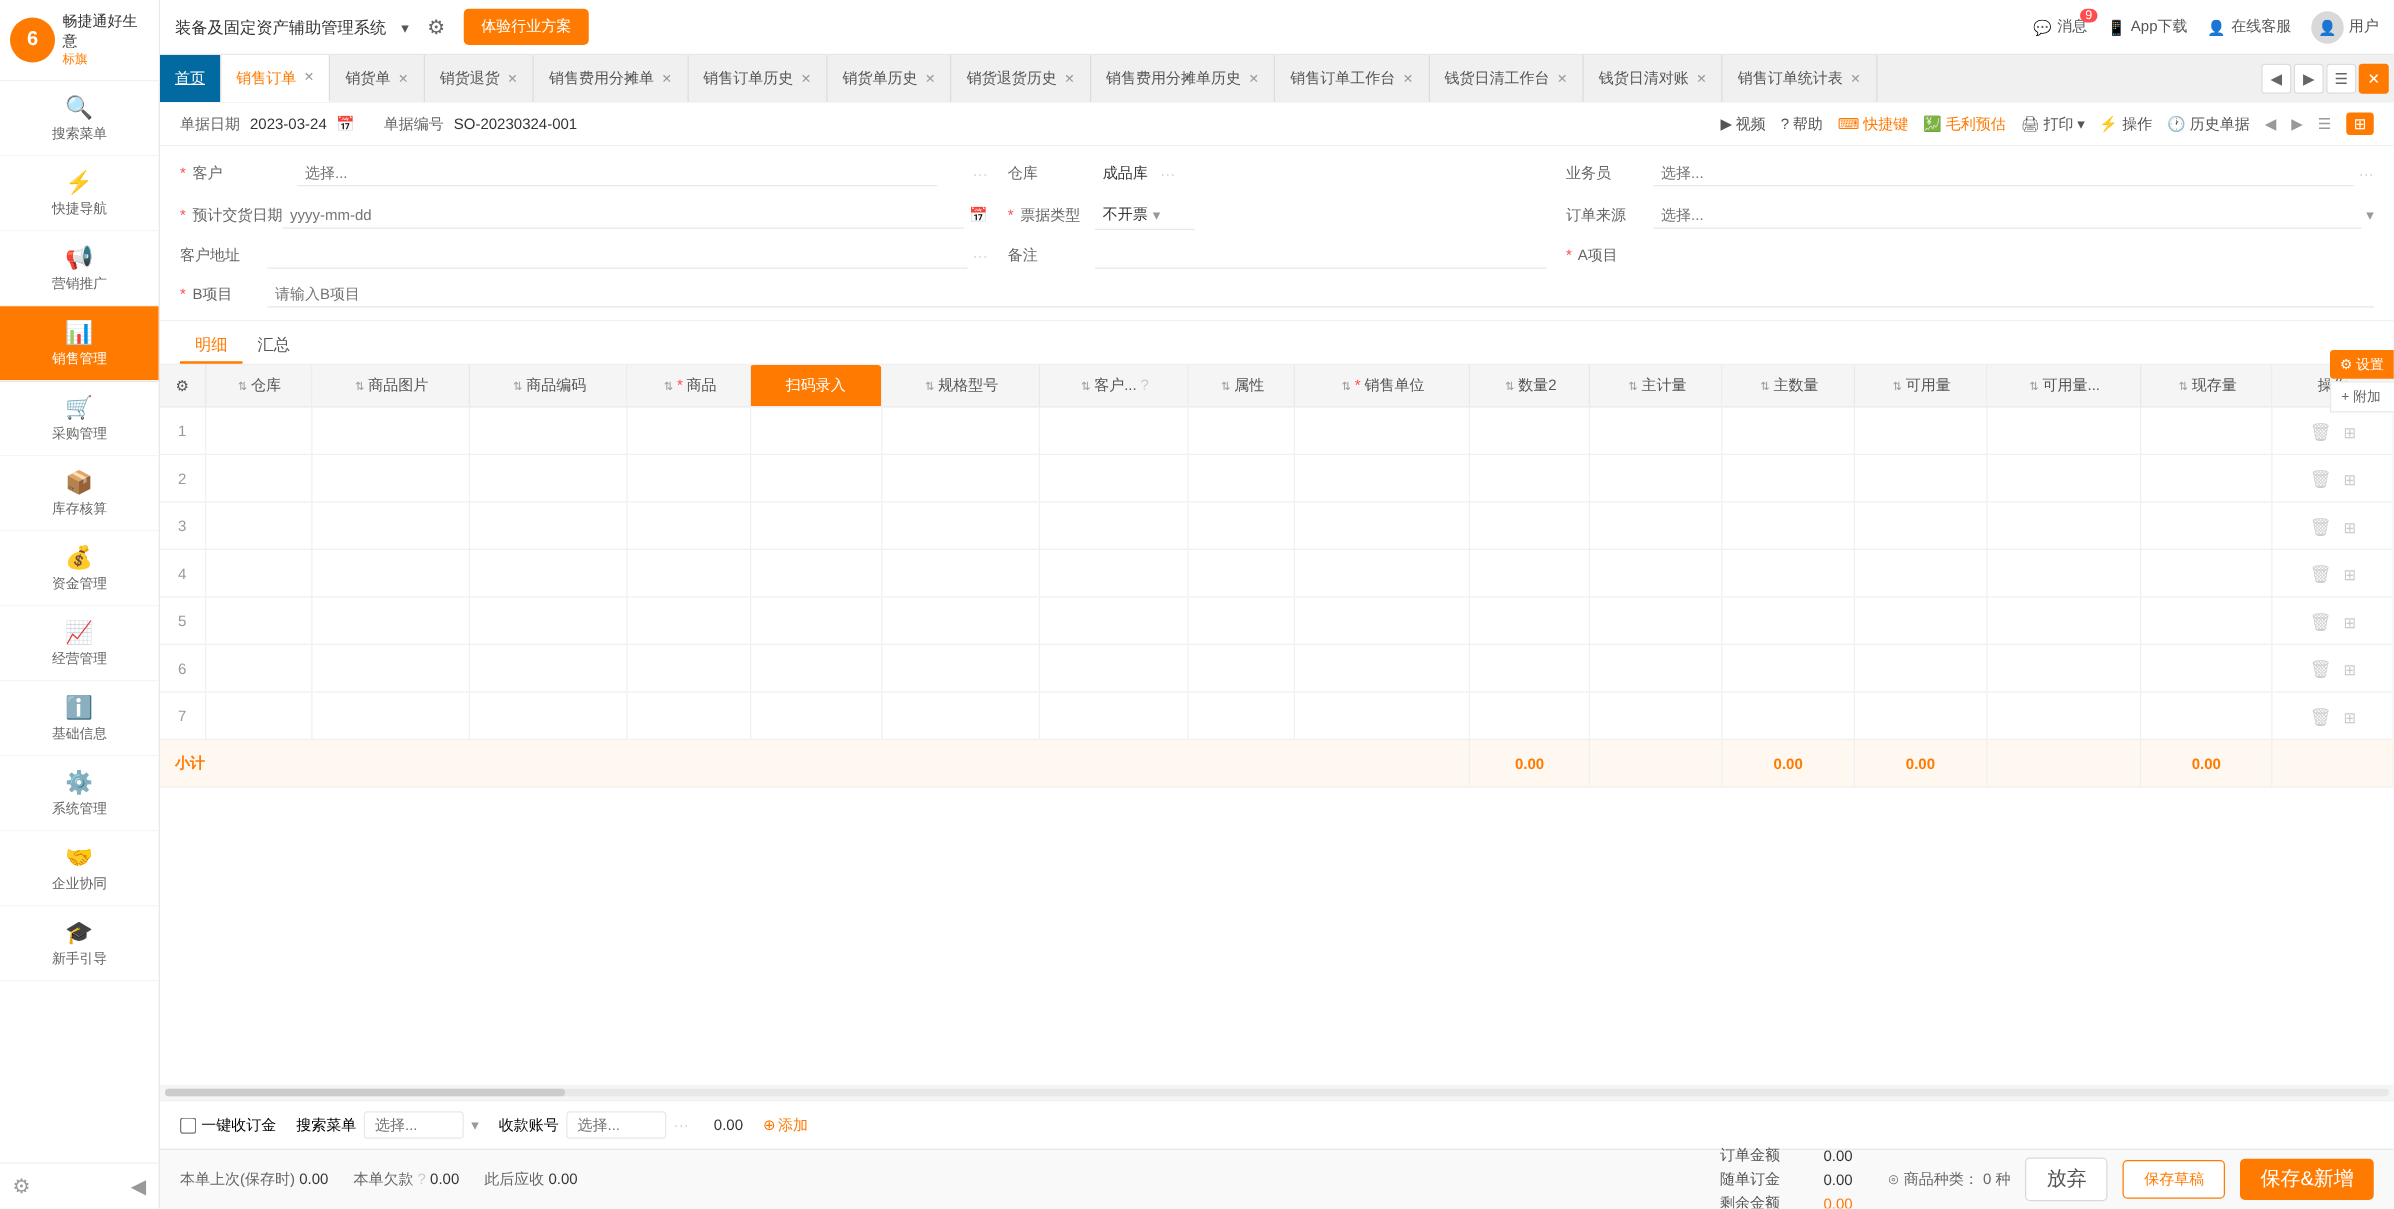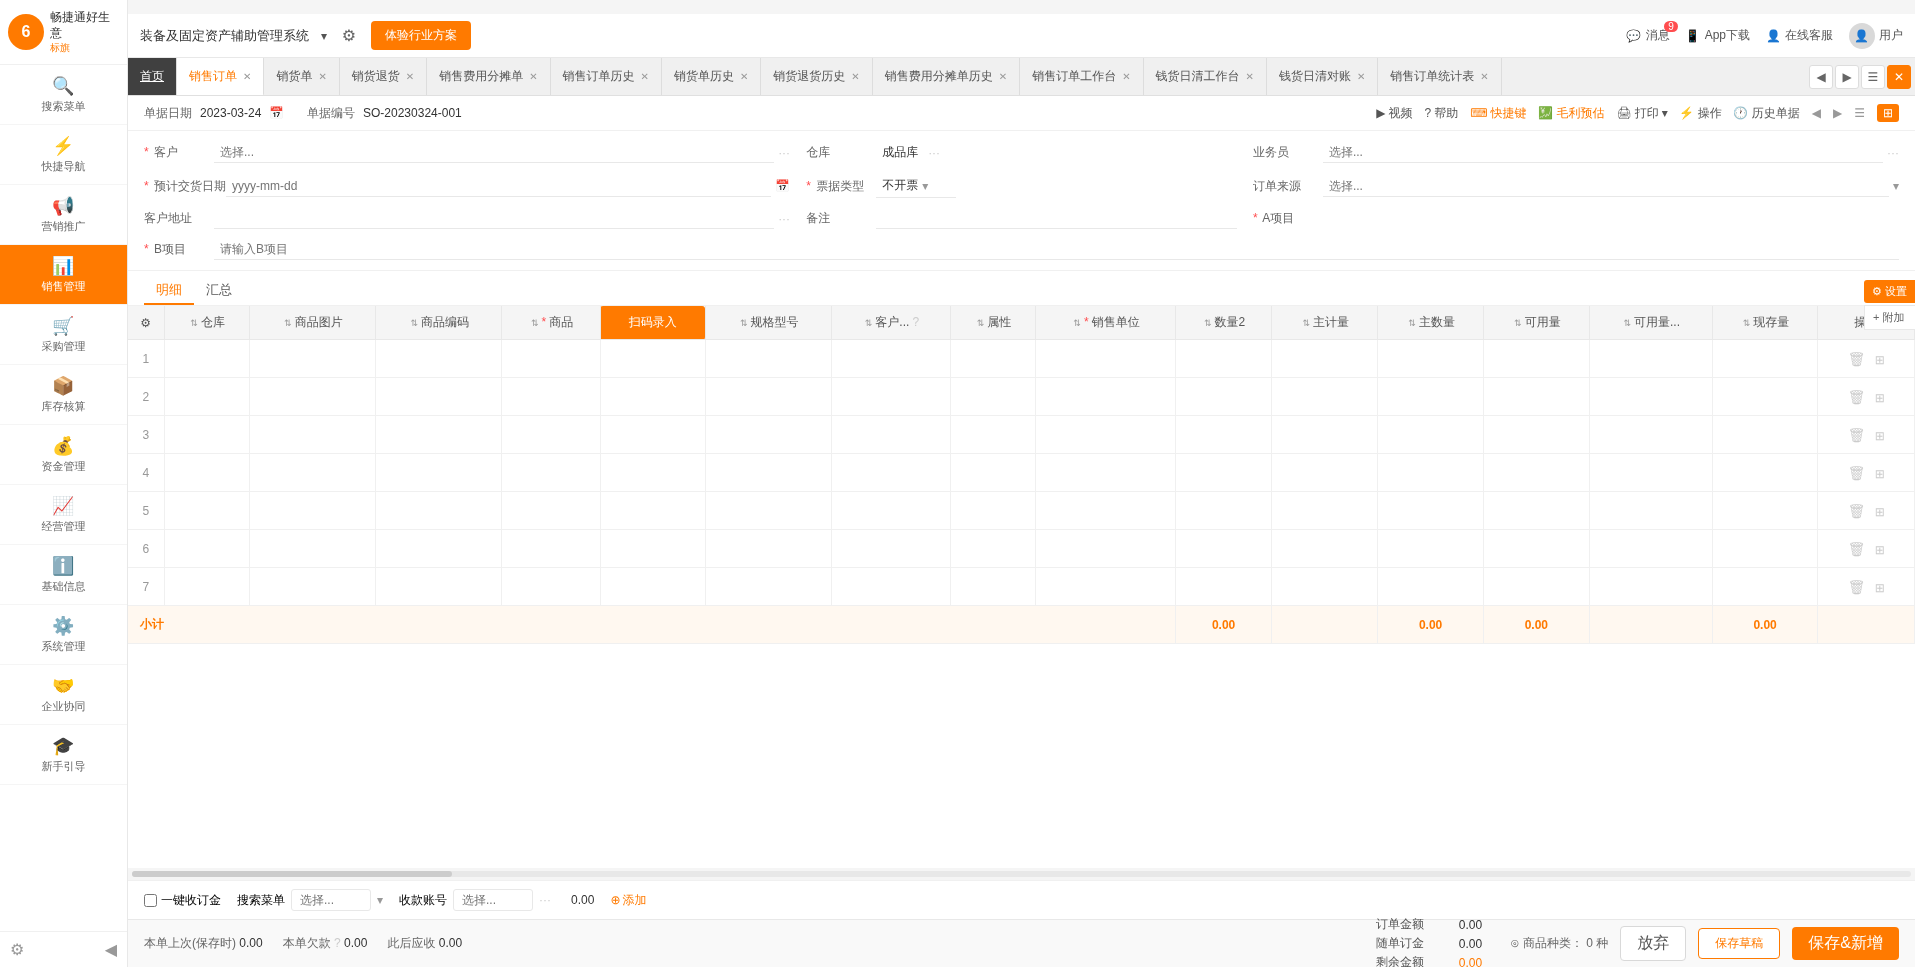--- a/index.html
+++ b/index.html
@@ -67,21 +67,20 @@
 
     
     .topbar {
       height: 44px;
       background: #fff;
       display: flex;
       align-items: center;
       padding: 0 12px;
       border-bottom: 1px solid #e8e8e8;
       gap: 8px;
-      margin-top: 14px;
     }
     .topbar-title {
       font-size: 13px;
       color: #333;
       margin-right: 4px;
     }
     .topbar-dropdown {
       display: flex;
       align-items: center;
       gap: 4px;
@@ -173,21 +172,21 @@
       background: #fff;
       color: #ff7a00;
       border-bottom: 2px solid #fff;
       margin-bottom: -1px;
     }
     .tab .close-icon {
       font-size: 10px;
       color: #999;
       cursor: pointer;
     }
-    .tab.home { background: #404040; color: #fff; text-decoration: underline; }
+    .tab.home { background: #0369a1; color: #fff; text-decoration: underline; }
     .tab-nav-btns {
       display: flex;
       align-items: center;
       gap: 2px;
       margin-left: auto;
       padding-right: 4px;
     }
     .tab-nav-btn {
       width: 24px;
       height: 24px;
@@ -700,21 +699,21 @@
 
     <div style="position:absolute;right:0;top:280px;z-index:100;display:flex;flex-direction:column;gap:2px;">
       <div style="display:flex;align-items:center;gap:2px;">
         <span style="background:#ff7a00;color:#fff;padding:4px 8px;border-radius:3px 0 0 3px;font-size:11px;cursor:pointer;">⚙ 设置</span>
       </div>
       <div style="background:#fff;border:1px solid #e8e8e8;border-right:none;padding:4px 8px;color:#666;cursor:pointer;font-size:11px;">+ 附加</div>
     </div>
 
     <div class="form-fields">
       <div class="form-row">
-        <div class="field-group" style="flex:1.5;">
+        <div class="field-group" style="flex:1.5;gap:24px;">
           <span class="field-label">
             <span class="field-required">*</span>
             <span>客户</span>
           </span>
           <input class="field-input" type="text" placeholder="选择..." style="">
           <span class="field-more">···</span>
         </div>
         <div class="field-group" style="flex:1;">
           <span class="field-label">仓库</span>
           <span style="padding:3px 6px;color:#333;">成品库</span>

